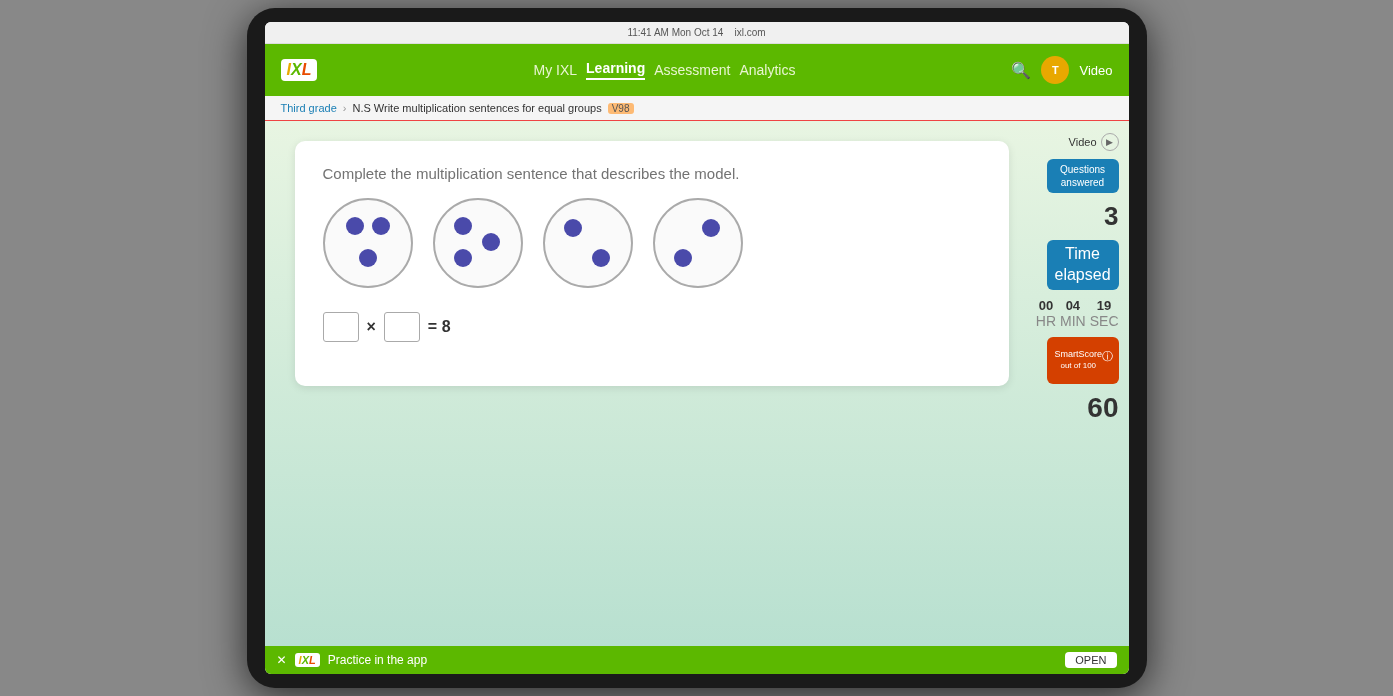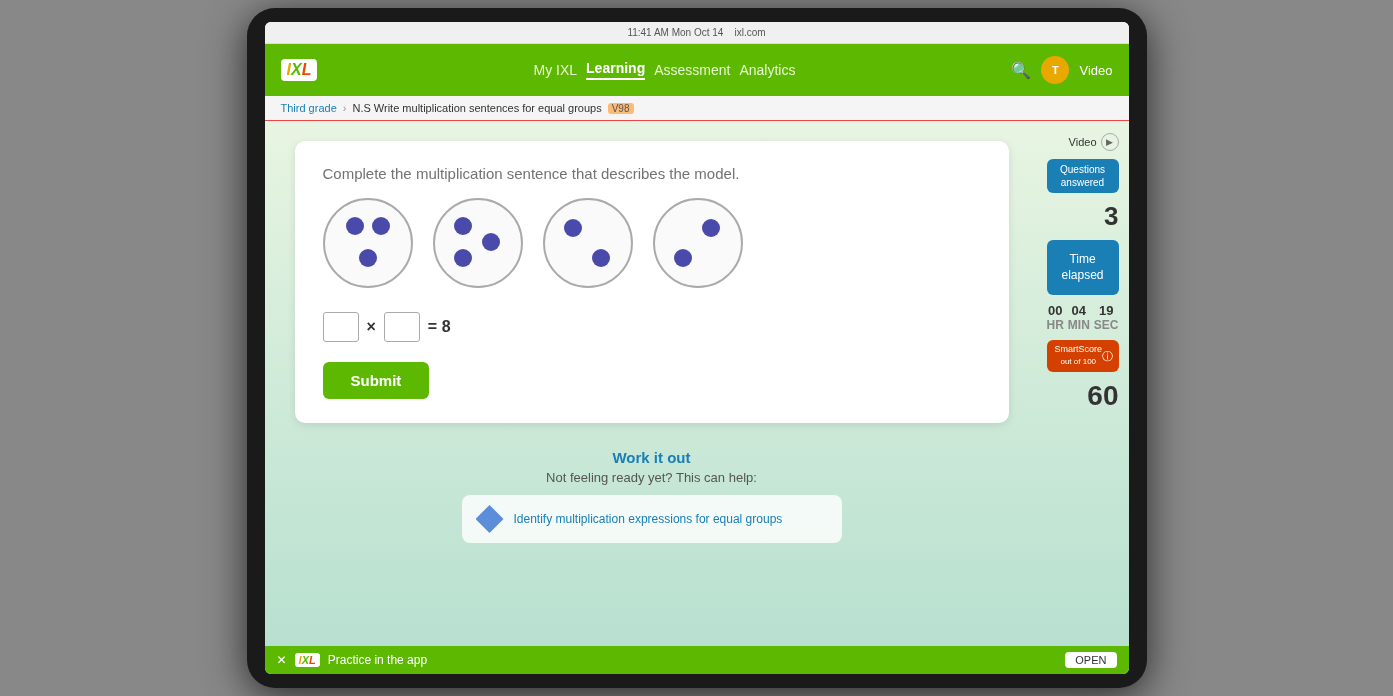--- a/index.html
+++ b/index.html
@@ -356,22 +356,22 @@
       font-weight: bold;
       color: #333;
       text-align: right;
       width: 72px;
     }
 
     .time-elapsed-badge {
       background: #1a7fb5;
       color: #fff;
       border-radius: 6px;
-      padding: 12px 8px;
-      font-size: 12px;
+      padding: 4px 8px;
+      font-size: 16px;
       text-align: center;
       line-height: 1.3;
       width: 72px;
     }
 
     .timer-display {
       display: flex;
       gap: 4px;
       width: 72px;
       justify-content: flex-end;
@@ -381,36 +381,35 @@
       text-align: center;
     }
 
     .timer-num {
       font-size: 13px;
       font-weight: bold;
       color: #333;
     }
 
     .timer-label {
-      font-size: 12px;
+      font-size: 14px;
       color: #888;
-      font-weight: bold;
     }
 
     .smartscore-badge {
       background: #d44000;
       color: #fff;
       border-radius: 6px;
-      padding: 4px 8px;
+      padding: 12px 8px;
       font-size: 9px;
       text-align: center;
       line-height: 1.3;
       width: 72px;
       display: flex;
-      align-items: center;
+      align-items: flex-start;
       justify-content: space-between;
     }
 
     .smartscore-num {
       font-size: 28px;
       font-weight: bold;
       color: #333;
       text-align: right;
       width: 72px;
     }
@@ -541,31 +540,22 @@
           </div>
 
           
           <div class="equation-row">
             <input type="text" class="eq-box" maxlength="2" style="">
             <span class="eq-text">×</span>
             <input type="text" class="eq-box" maxlength="2" style="">
             <span class="eq-text">= 8</span>
           </div>
 
-          <button class="submit-btn">Submit</button>
         </div>
 
-        <div class="work-it-out">
-          <div class="work-it-out-title">Work it out</div>
-          <div class="work-it-out-subtitle">Not feeling ready yet? This can help:</div>
-          <div class="resource-card">
-            <div class="diamond-icon"></div>
-            <span class="resource-title">Identify multiplication expressions for equal groups</span>
-          </div>
-        </div>
 
       </div>
 
       <div class="right-sidebar">
 
         <div class="video-btn">
           <span>Video</span>
           <div class="video-circle">▶</div>
         </div>
 

